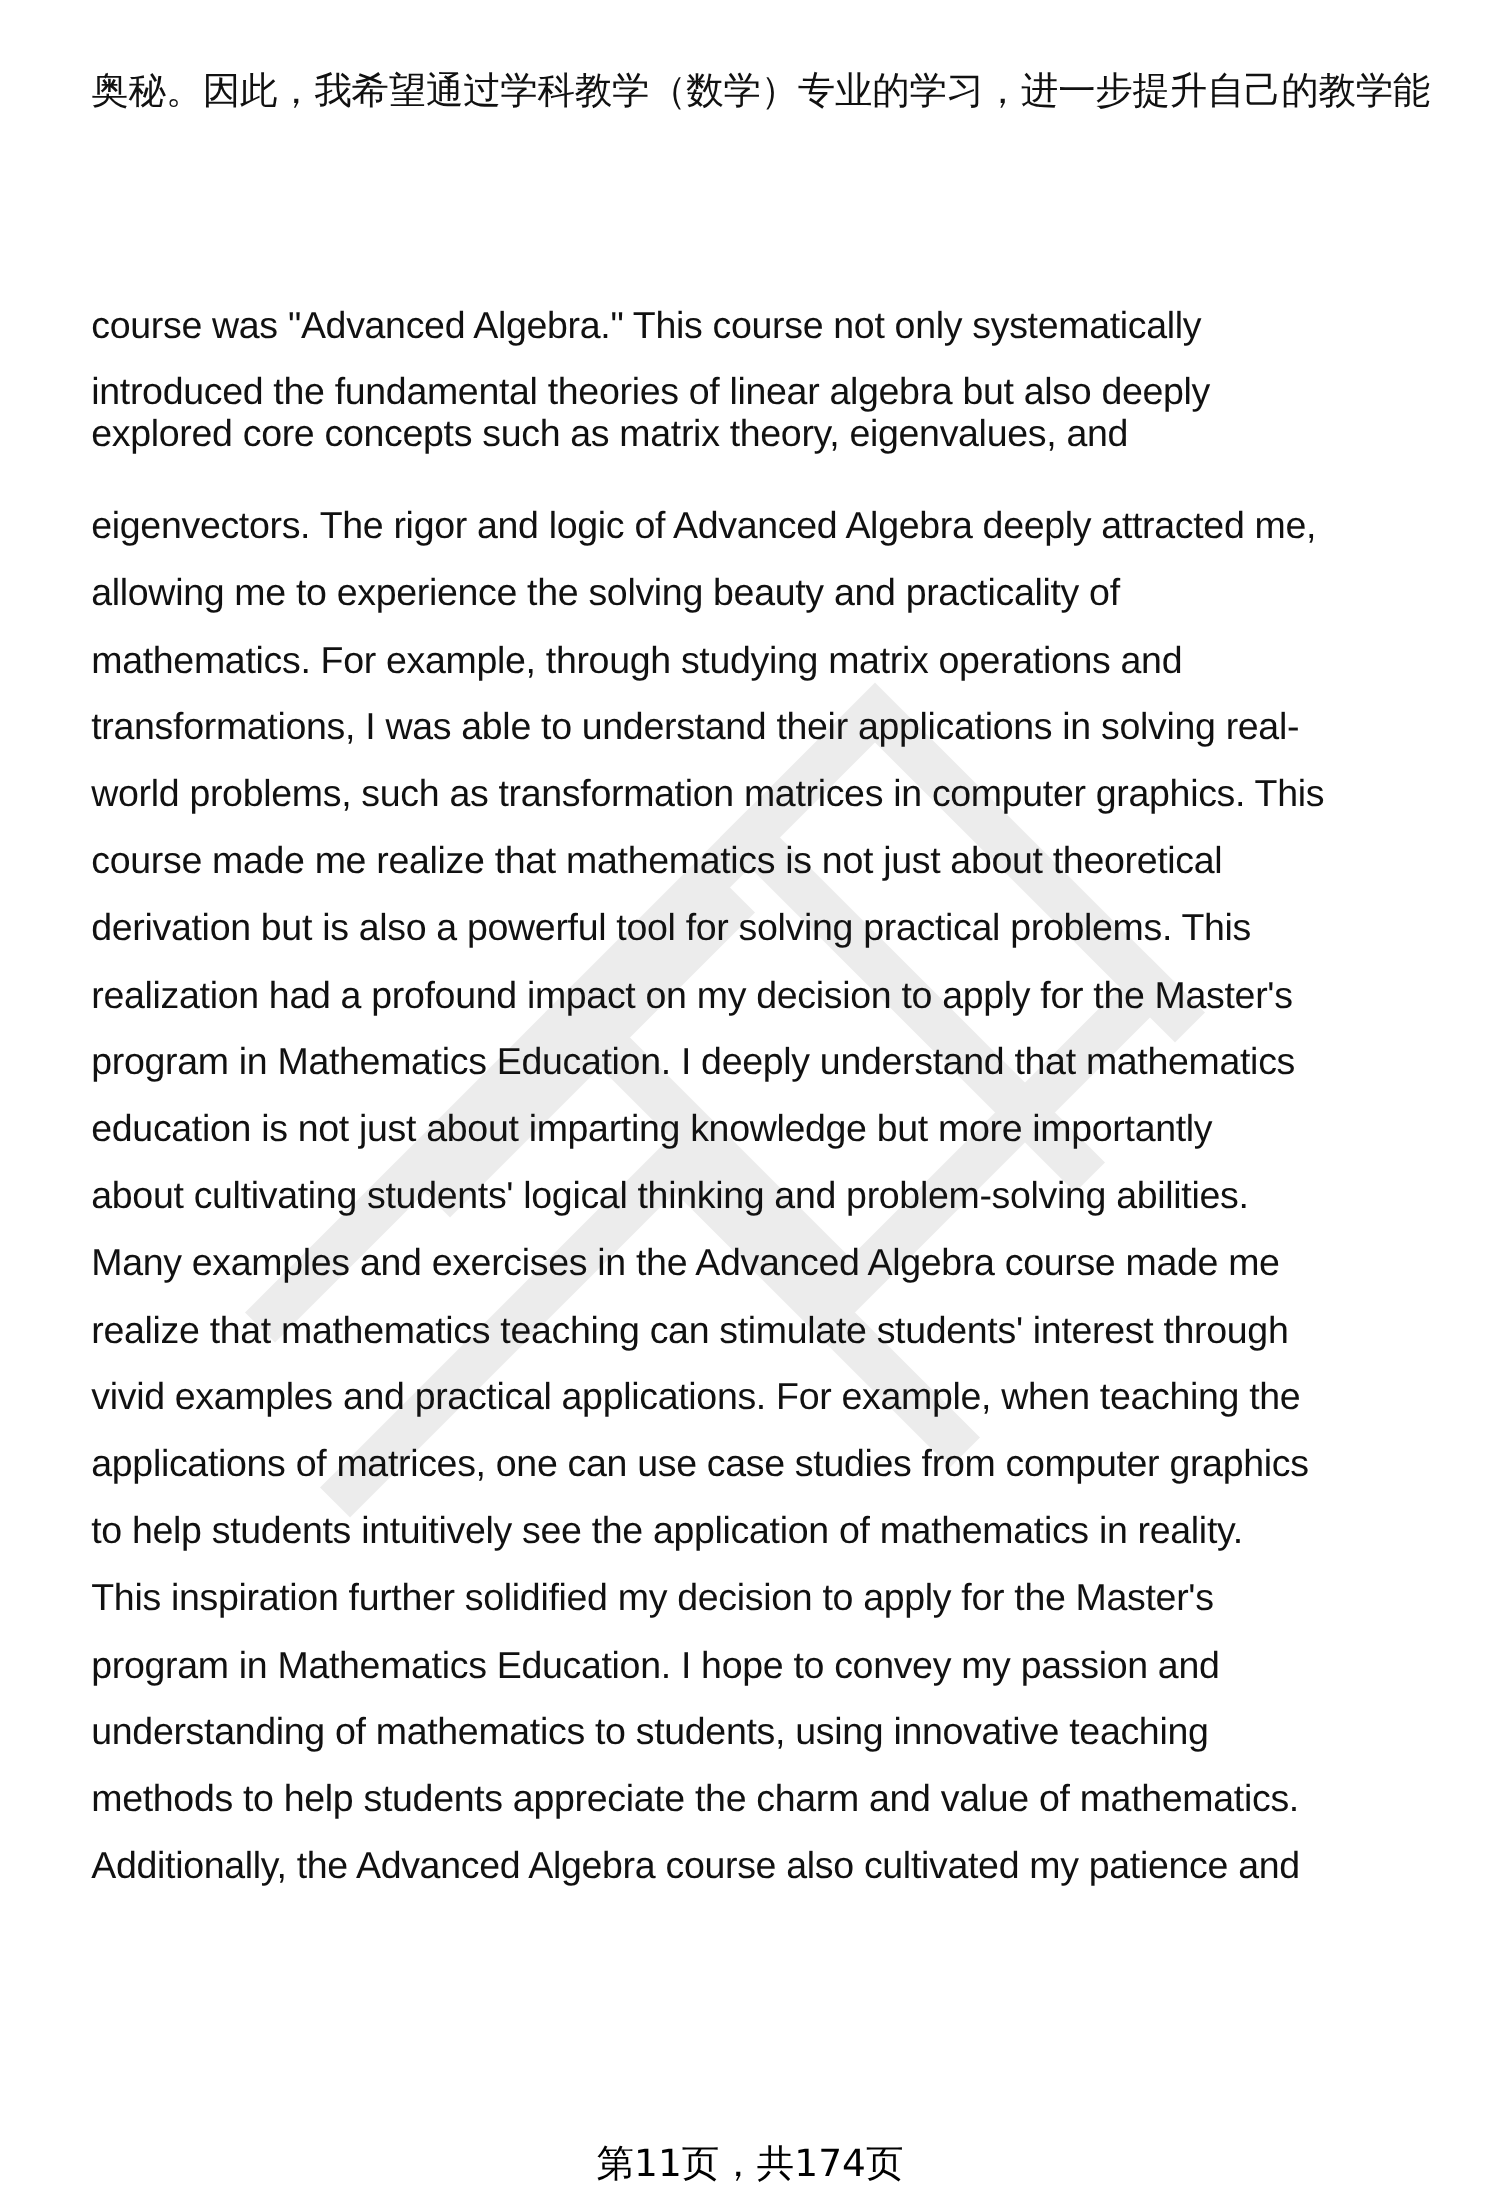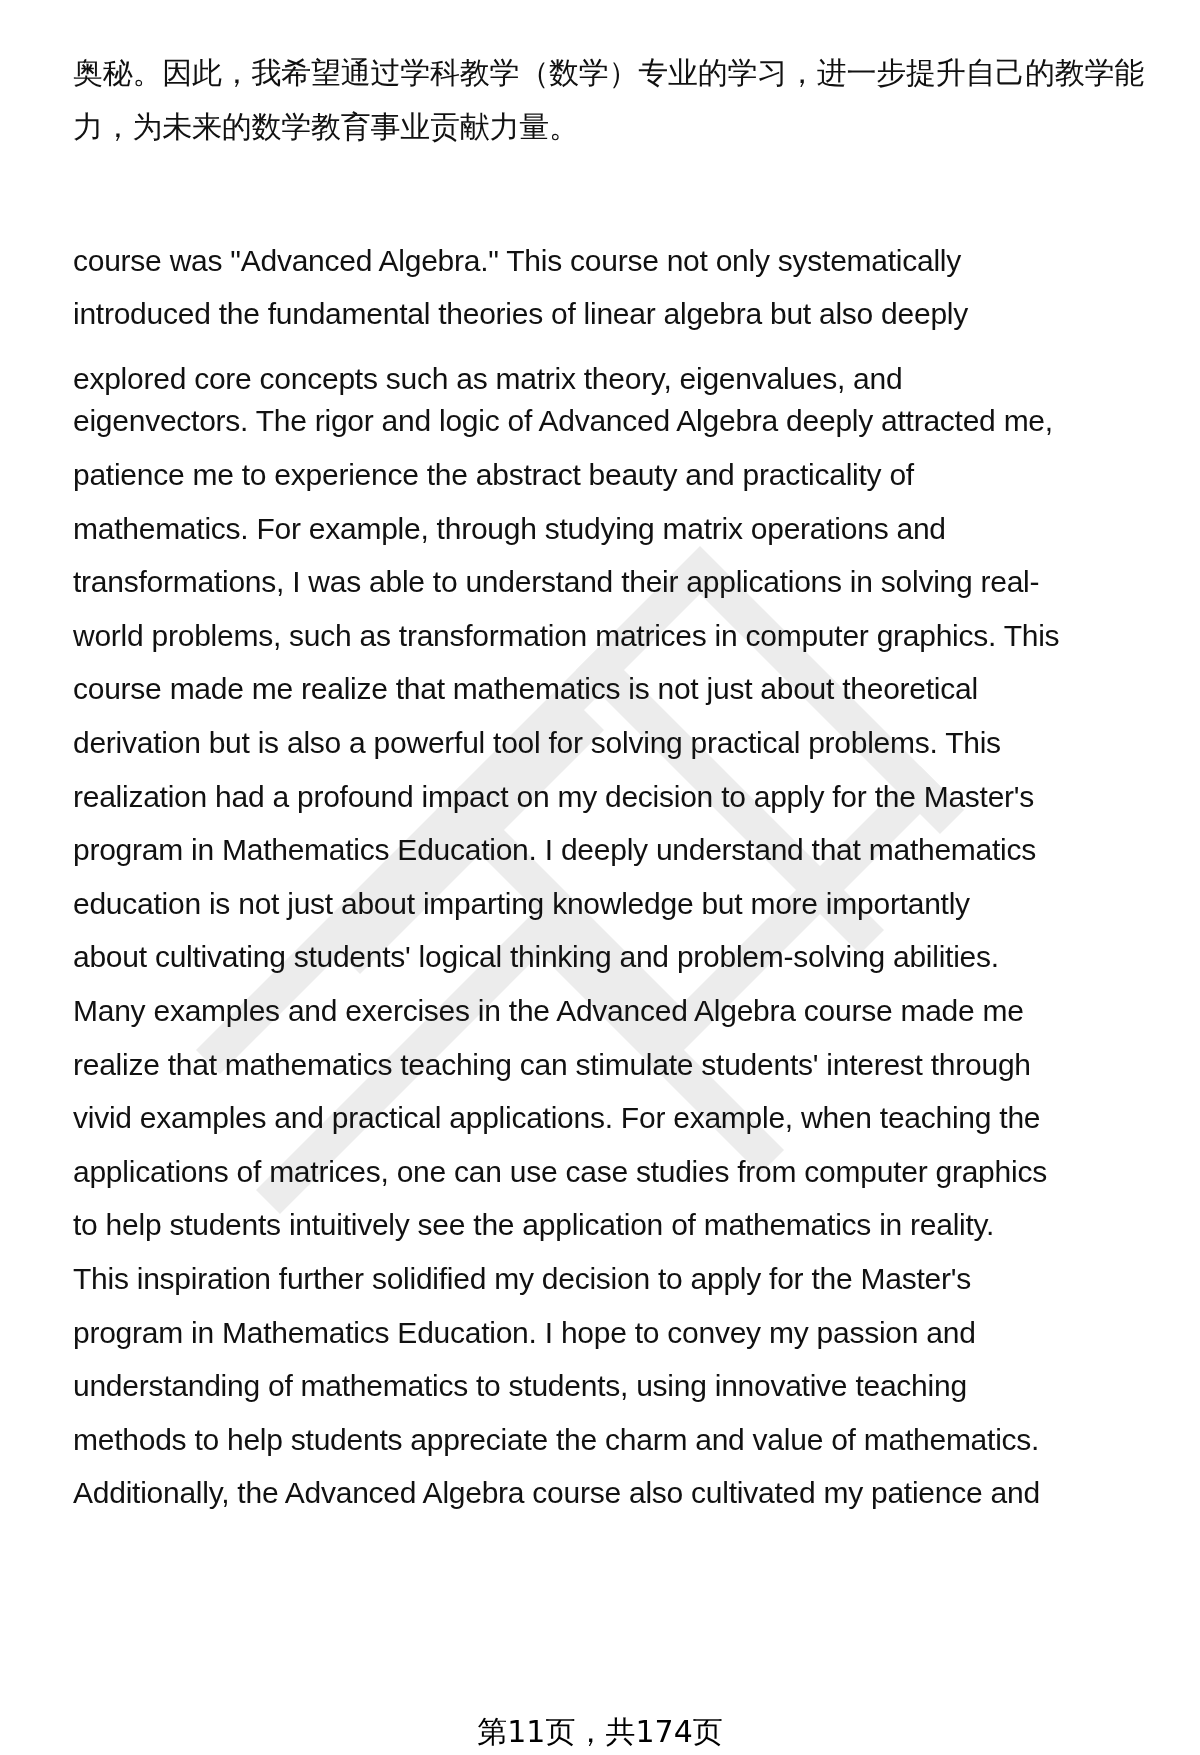--- a/index.html
+++ b/index.html
@@ -28,29 +28,28 @@
     <g fill="none" stroke="#000" stroke-width="34" stroke-linecap="square">
       <path d="M60 620 L300 380 L520 600 L760 360"></path>
       <path d="M120 760 L380 500 L600 720"></path>
       <path d="M300 380 L540 140 L780 380"></path>
       <path d="M440 240 L700 500"></path>
       <path d="M200 520 L420 300"></path>
     </g>
   </svg>
 
   <div class="line" style="top:53px">奥秘。因此，我希望通过学科教学（数学）专业的学习，进一步提升自己的教学能</div>
-  <div class="line" style="top:107px">力，为未来的数学教育事业贡献力量。</div>
 
 
   <div id="english-body">
       <div class="line" style="top: 240.6px;">course was "Advanced Algebra." This course not only systematically</div>
       <div class="line" style="top: 294.2px;">introduced the fundamental theories of linear algebra but also deeply</div>
-      <div class="line" style="top: 359px; text-align: right;">explored core concepts such as matrix theory, eigenvalues, and</div>
+      <div class="line" style="top: 328px; text-align: right;">explored core concepts such as matrix theory, eigenvalues, and</div>
       <div class="line" style="top: 401.4px;">eigenvectors. The rigor and logic of Advanced Algebra deeply attracted me,</div>
-      <div class="line" style="top: 455px;">patience me to experience the abstract beauty and practicality of</div>
+      <div class="line" style="top: 455px;">allowing me to experience the solving beauty and practicality of</div>
       <div class="line" style="top: 508.6px;">mathematics. For example, through studying matrix operations and</div>
       <div class="line" style="top: 562.2px;">transformations, I was able to understand their applications in solving real-</div>
       <div class="line" style="top: 615.8px;">world problems, such as transformation matrices in computer graphics. This</div>
       <div class="line" style="top: 669.4px;">course made me realize that mathematics is not just about theoretical</div>
       <div class="line" style="top: 723px;">derivation but is also a powerful tool for solving practical problems. This</div>
       <div class="line" style="top: 776.6px;">realization had a profound impact on my decision to apply for the Master's</div>
       <div class="line" style="top: 830.2px;">program in Mathematics Education. I deeply understand that mathematics</div>
       <div class="line" style="top: 883.8px;">education is not just about imparting knowledge but more importantly</div>
       <div class="line" style="top: 937.4px;">about cultivating students' logical thinking and problem-solving abilities.</div>
       <div class="line" style="top: 991px;">Many examples and exercises in the Advanced Algebra course made me</div>

